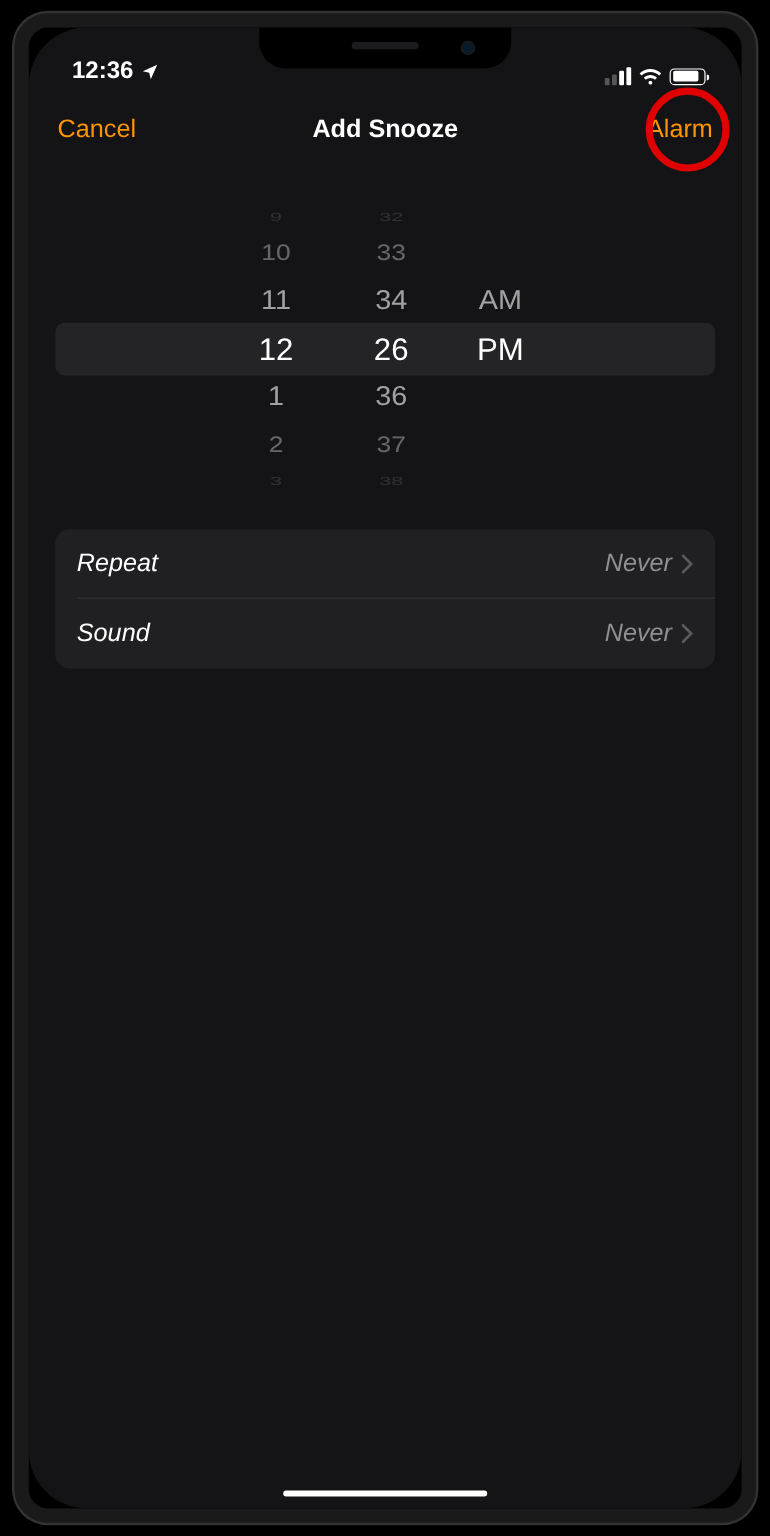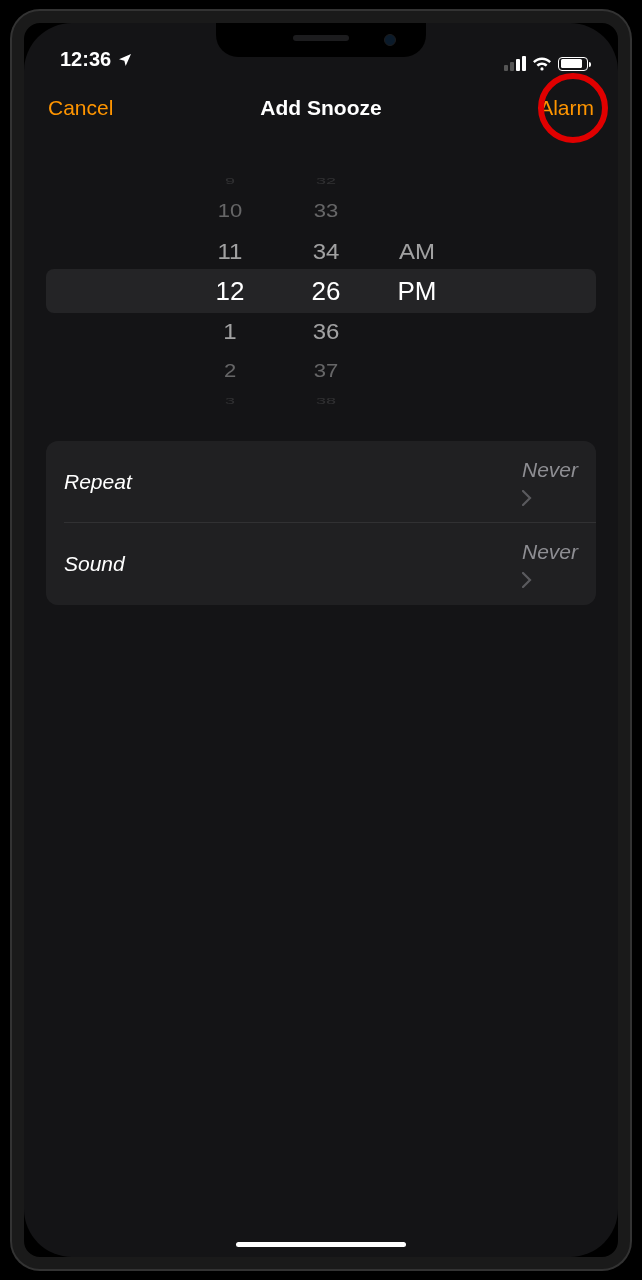--- a/index.html
+++ b/index.html
@@ -209,23 +209,22 @@
       color: #fff;
       cursor: pointer;
       position: relative;
     }
     .settings-row:not(:last-child)::after {
       content:"";
       position:absolute; left:18px; right:0; bottom:0;
       height:1px; background: rgba(255,255,255,0.08);
     }
     .row-right {
-      display: flex; align-items: flex-start; gap: 8px;
+      display: flex; align-items: center; gap: 8px;
       color: #8e8e93;
-      flex-direction: column;
     }
     .chevron {
       color: #5a5a5e;
       font-size: 24px;
       display:flex; align-items:center;
     }
     .chevron svg { display:block; }
 
     .toggle {
       width: 62px; height: 36px; border-radius: 18px;

